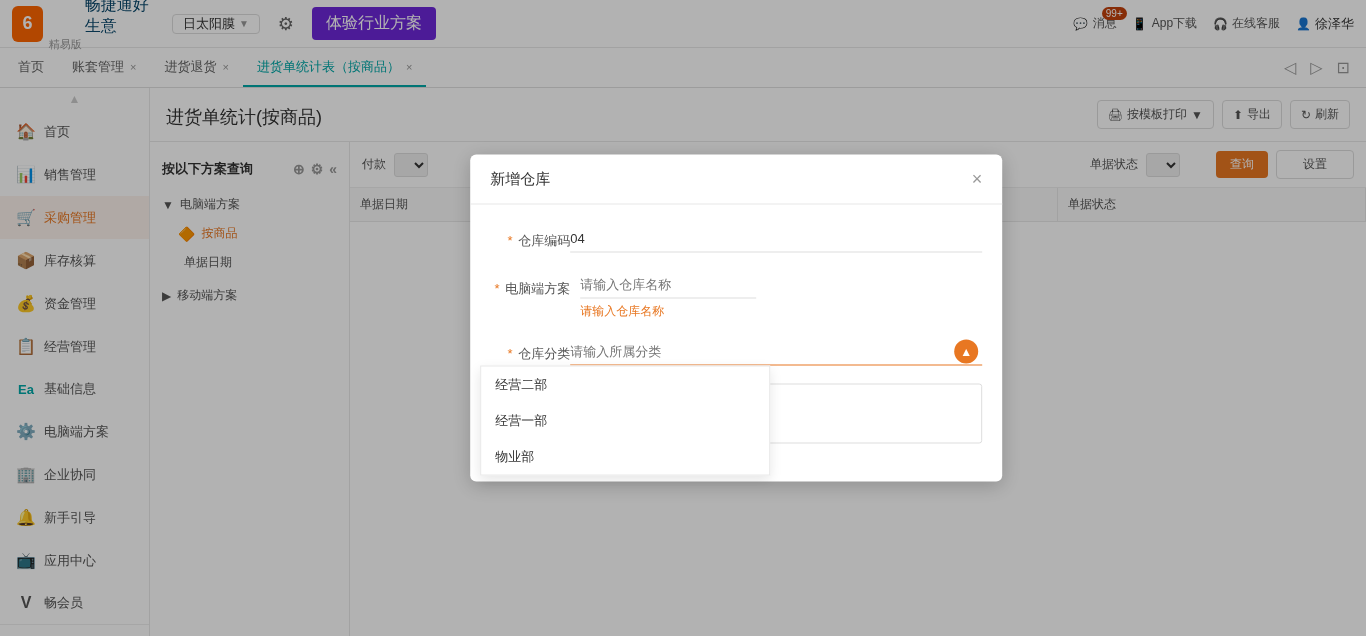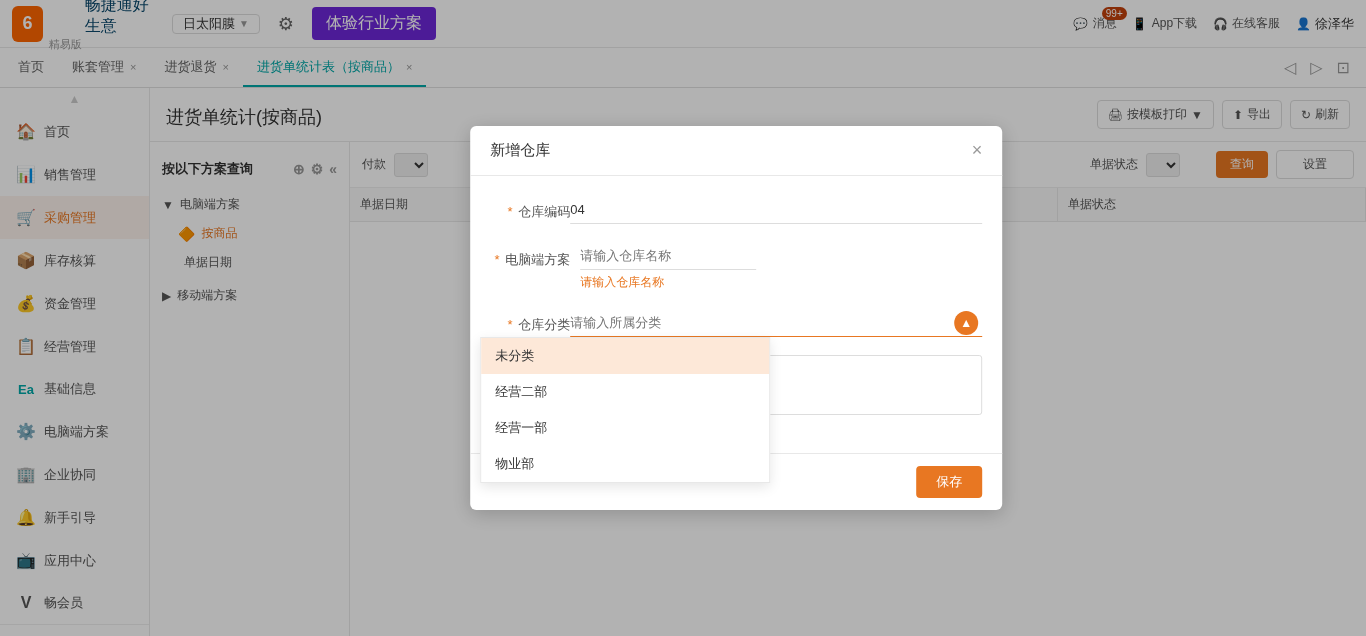--- a/index.html
+++ b/index.html
@@ -528,39 +528,33 @@
     <div class="form-row" style="position:relative;">
       <div class="form-label">
         <span class="required">*</span>
         <span>仓库分类</span>
       </div>
       <div class="category-input-wrap">
         <input class="category-input" type="text" placeholder="请输入所属分类" style="">
         <div class="category-chevron">▲</div>
         
         <div class="category-dropdown">
-          <div class="dropdown-item selected">
-            <span>未分类</span>
-          </div>
           <div class="dropdown-item">
             <span>经营二部</span>
           </div>
           <div class="dropdown-item">
             <span>经营一部</span>
           </div>
           <div class="dropdown-item">
             <span>物业部</span>
           </div>
         </div>
       </div>
     </div>
 
     <div class="form-row" style="margin-top:8px;">
       <div class="form-label">
         <span>备注</span>
       </div>
       <textarea class="textarea-input" style=""></textarea>
     </div>
   </div>
-  <div class="modal-footer">
-    <button class="btn-save">保存</button>
-  </div>
 </div>
 
 </body></html>

